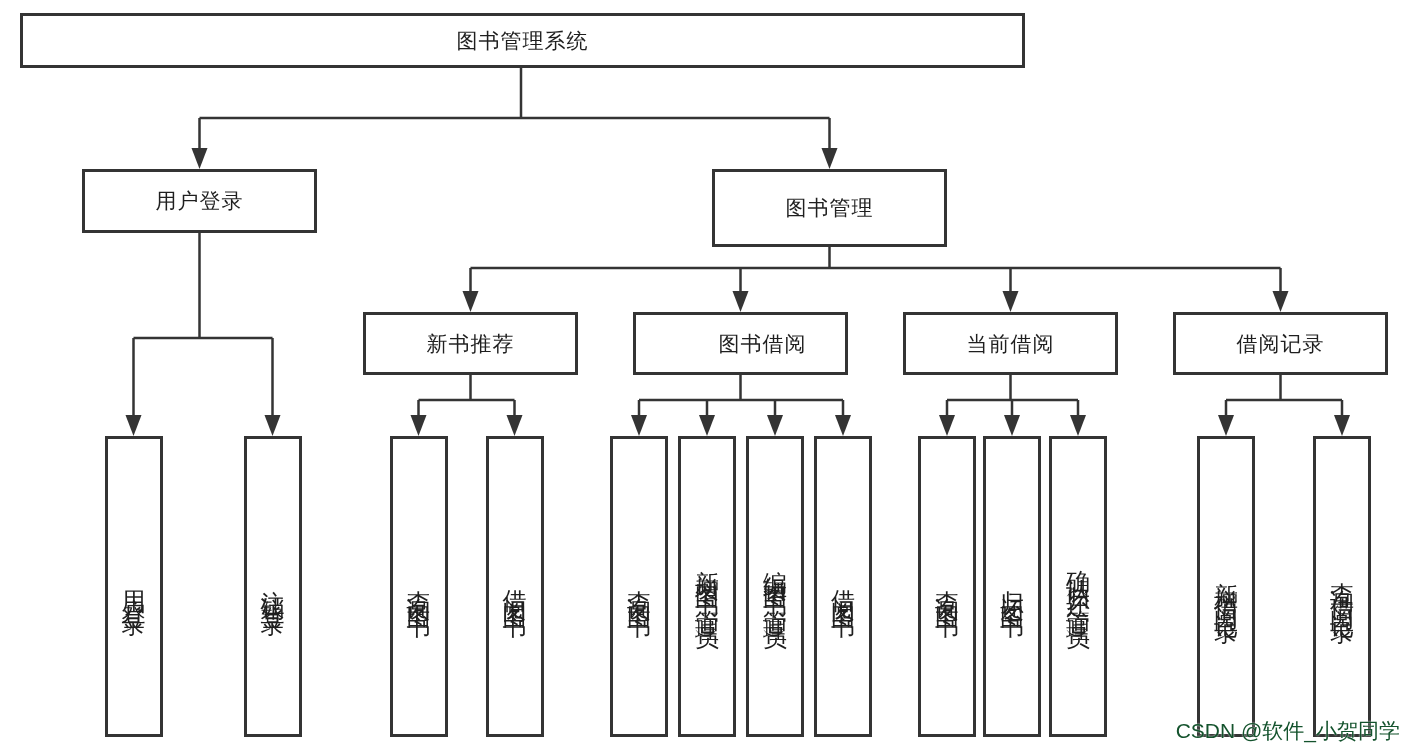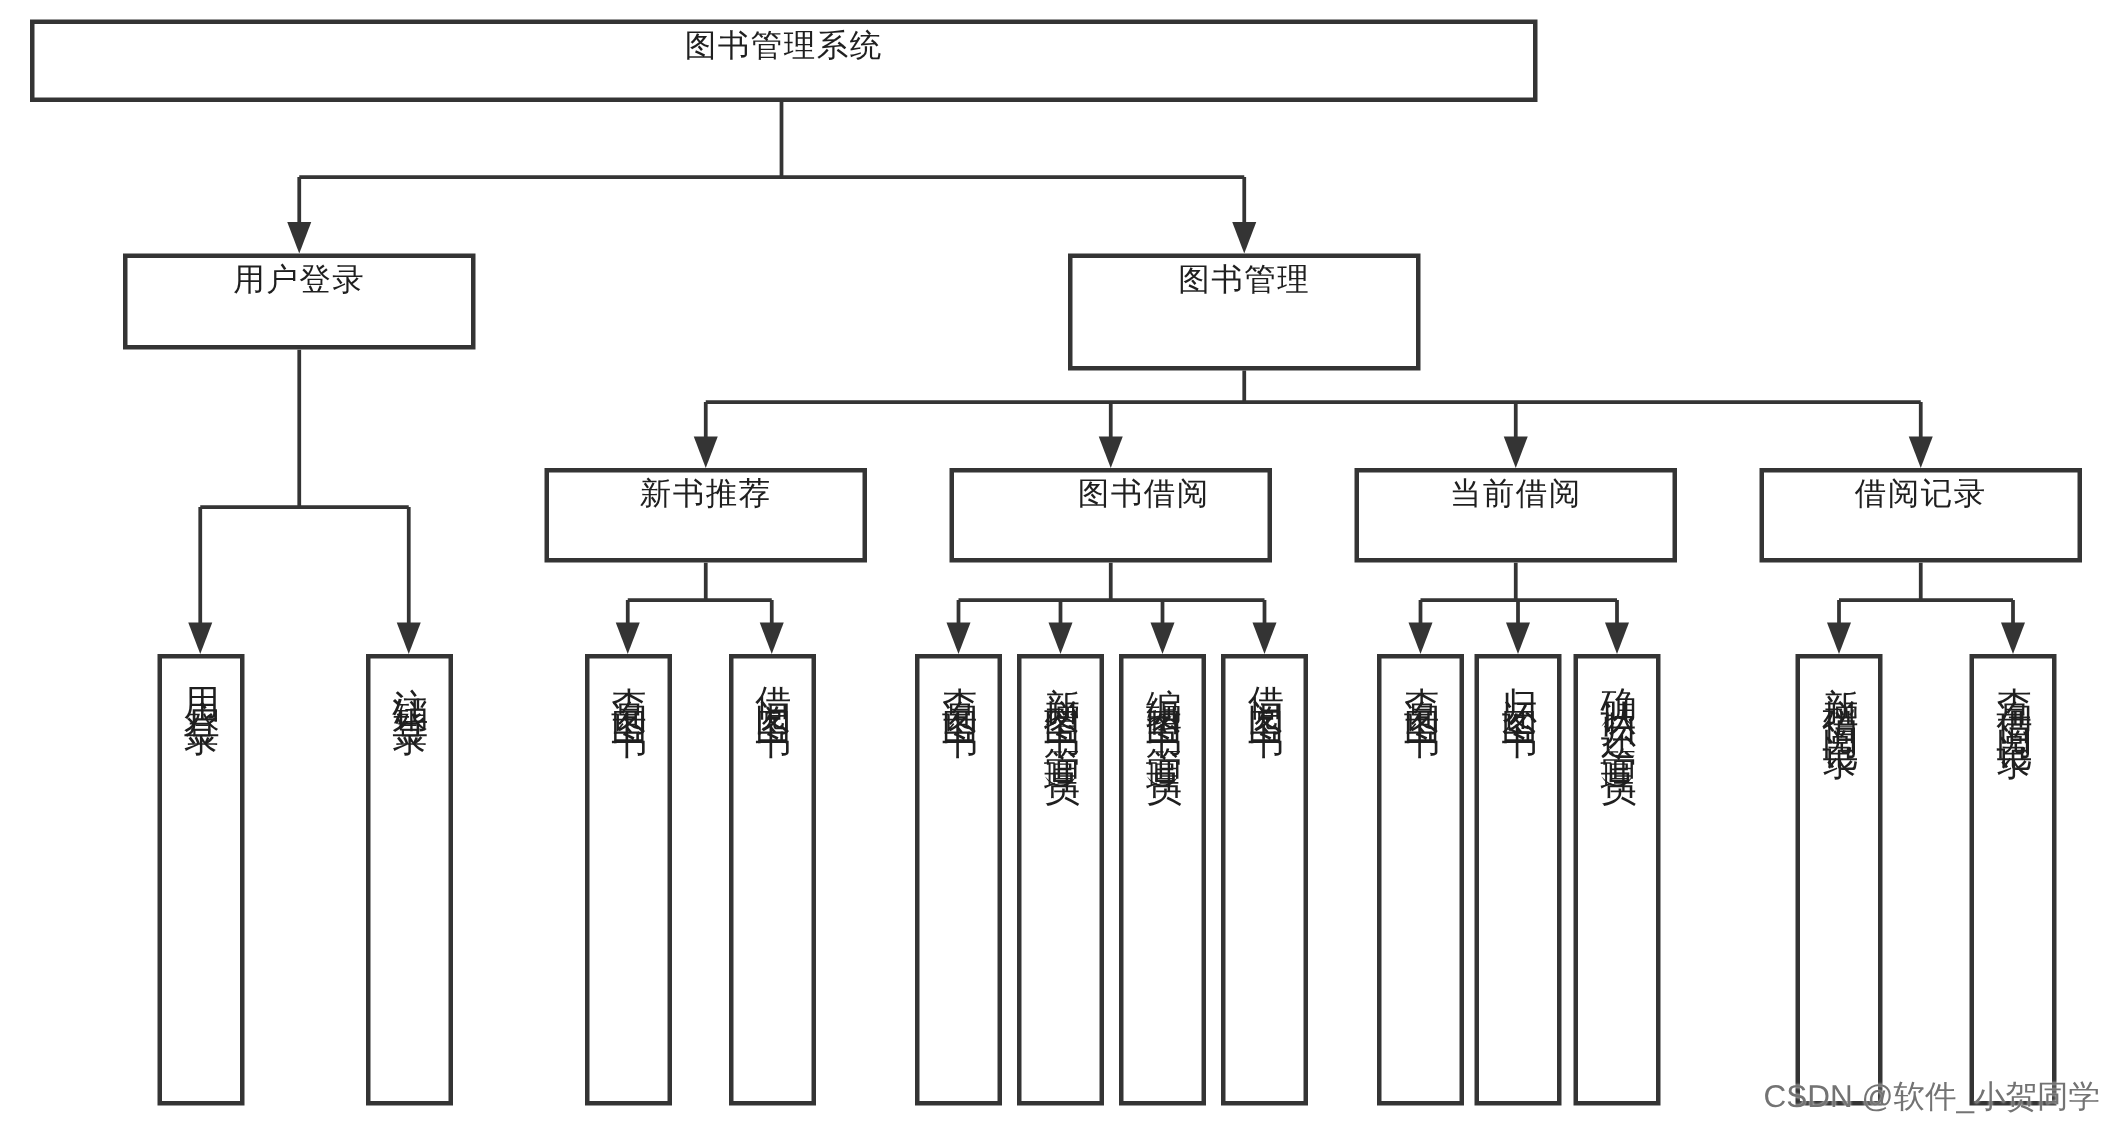--- a/index.html
+++ b/index.html
@@ -16,40 +16,40 @@
     position: absolute;
     left: 0; top: 0;
     width: 1405px; height: 747px;
   }
   .node {
     position: absolute;
     box-sizing: border-box;
     background: #ffffff;
     border: 3px solid #343434;
     display: flex;
-    align-items: flex-start;
+    align-items: center;
     justify-content: center;
   }
   .node-h span {
     font-size: 21px;
     letter-spacing: 1px;
     white-space: nowrap;
   }
   .node-leaf span {
     writing-mode: vertical-rl;
     font-size: 24px;
     letter-spacing: 8px;
     line-height: 1;
   }
   .watermark {
     position: absolute;
     right: 5px;
     bottom: 2px;
     font-size: 21px;
-    color: #737373;
+    color: #14532d;
     text-shadow: 0 0 2px #ffffff;
     white-space: nowrap;
     margin-top: 17px;
   }
 </style>
 </head>
 <body>
 
 <div class="canvas">
 

